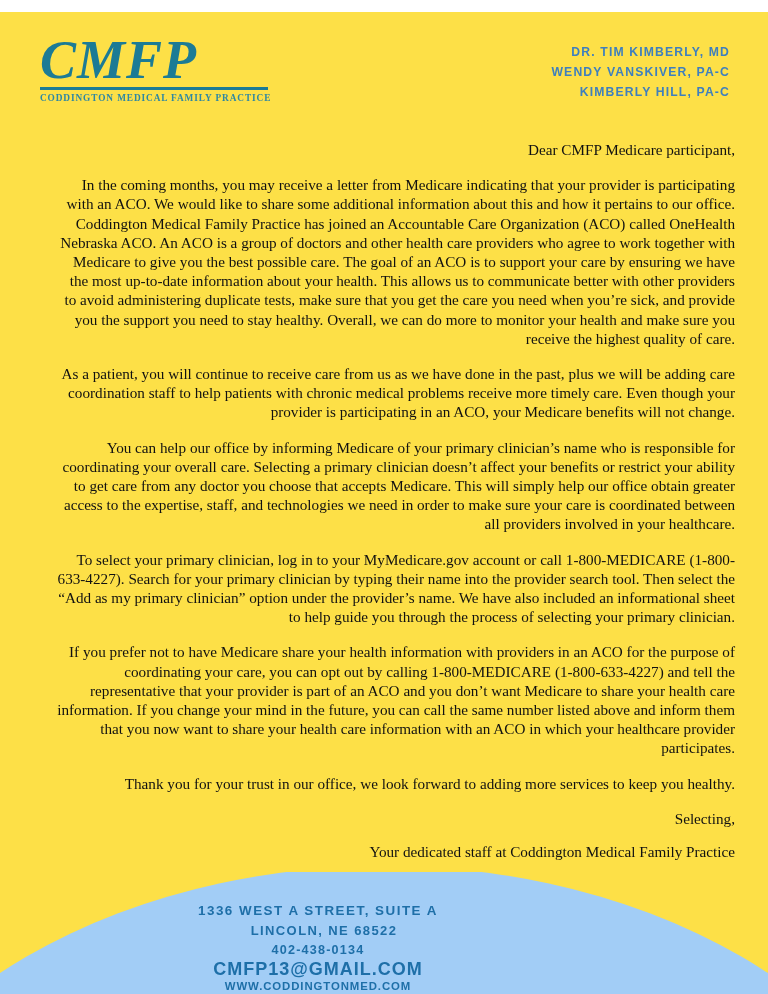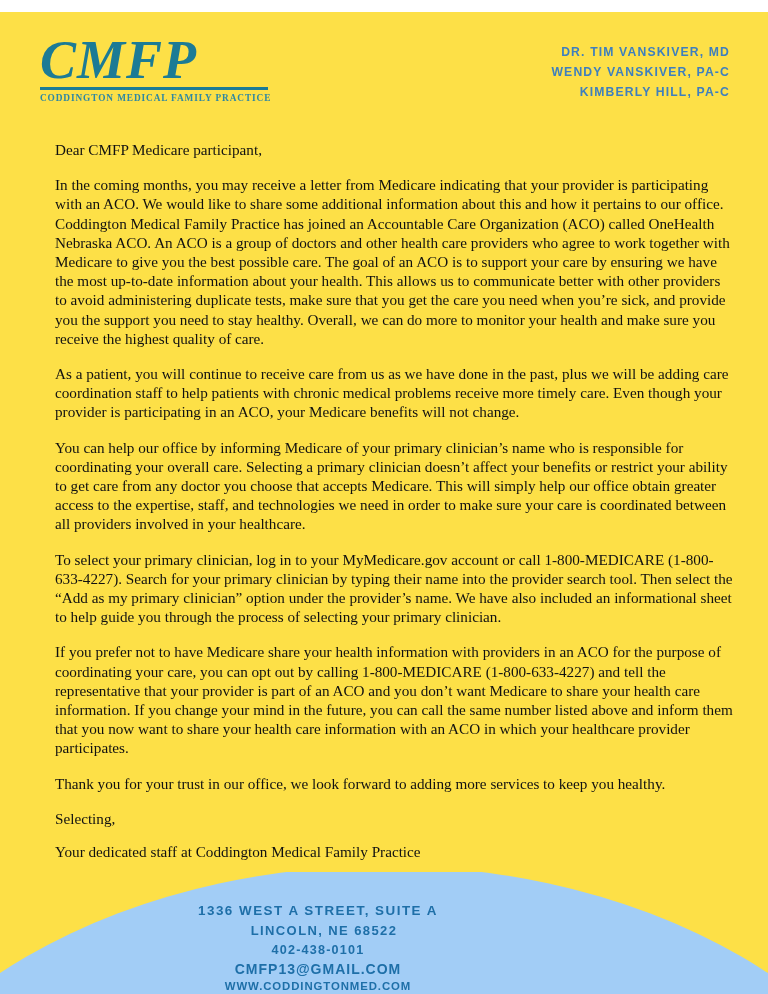--- a/index.html
+++ b/index.html
@@ -82,21 +82,21 @@
   #letter-body {
     position: absolute;
     left: 55px;
     top: 128px;
     width: 680px;
   }
   #letter-body p {
     margin: 0 0 16px 0;
     font-size: 15.2px;
     line-height: 19.2px;
-    text-align: left;
+    text-align: right;
     color: #111111;
   }
   #letter-body p.tight {
     margin-bottom: 14px;
   }
 
   
   #footer {
     position: absolute;
     left: 0;
@@ -137,21 +137,21 @@
     letter-spacing: 1.4px;
     line-height: 20px;
     padding-left: 12px;
   }
   .f-phone {
     font-size: 12.6px;
     letter-spacing: 1.2px;
     line-height: 19px;
   }
   .f-email {
-    font-size: 14px;
+    font-size: 18px;
     letter-spacing: 1px;
     line-height: 18px;
   }
   .f-web {
     font-size: 11.4px;
     letter-spacing: 0.9px;
     line-height: 17px;
   }
 </style>
 </head>
@@ -161,21 +161,21 @@
 
   <div id="letterhead">
 
     <div class="logo-block">
       <div class="logo-word">CMFP</div>
       <div class="logo-rule"></div>
       <div class="logo-tagline">CODDINGTON MEDICAL FAMILY PRACTICE</div>
     </div>
 
     <div class="providers">
-      <div class="provider-line">DR. TIM VANSKIVER, MD</div>
+      <div class="provider-line">DR. TIM KIMBERLY, MD</div>
       <div class="provider-line">WENDY VANSKIVER, PA-C</div>
       <div class="provider-line">KIMBERLY HILL, PA-C</div>
     </div>
 
   </div>
 
   <div id="letter-body">
     <p>Dear CMFP Medicare participant,</p>
     <p>In the coming months, you may receive a letter from Medicare indicating that your provider is participating with an ACO.  We would like to share some additional information about this and how it pertains to our office.  Coddington Medical Family Practice has joined an Accountable Care Organization (ACO) called OneHealth Nebraska ACO.  An ACO is a group of doctors and other health care providers who agree to work together with Medicare to give you the best possible care.  The goal of an ACO is to support your care by ensuring we have the most up-to-date information about your health.  This allows us to communicate better with other providers to avoid administering duplicate tests, make sure that you get the care you need when you’re sick, and provide you the support you need to stay healthy.  Overall, we can do more to monitor your health and make sure you receive the highest quality of care.</p>
     <p>As a patient, you will continue to receive care from us as we have done in the past, plus we will be adding care coordination staff to help patients with chronic medical problems receive more timely care.  Even though your provider is participating in an ACO, your Medicare benefits will not change.</p>
@@ -185,19 +185,19 @@
     <p>Thank you for your trust in our office, we look forward to adding more services to keep you healthy.</p>
     <p class="tight">Selecting,</p>
     <p>Your dedicated staff at Coddington Medical Family Practice</p>
   </div>
 
   <div id="footer">
     <div id="footer-shape"></div>
     <div id="footer-text">
       <div class="f-line f-addr">1336 WEST A STREET, SUITE A</div>
       <div class="f-line f-city">LINCOLN, NE 68522</div>
-      <div class="f-line f-phone">402-438-0101</div>
+      <div class="f-line f-phone">402-438-0134</div>
       <div class="f-line f-email">CMFP13@GMAIL.COM</div>
       <div class="f-line f-web">WWW.CODDINGTONMED.COM</div>
     </div>
   </div>
 
 </div>
 
 </body></html>

